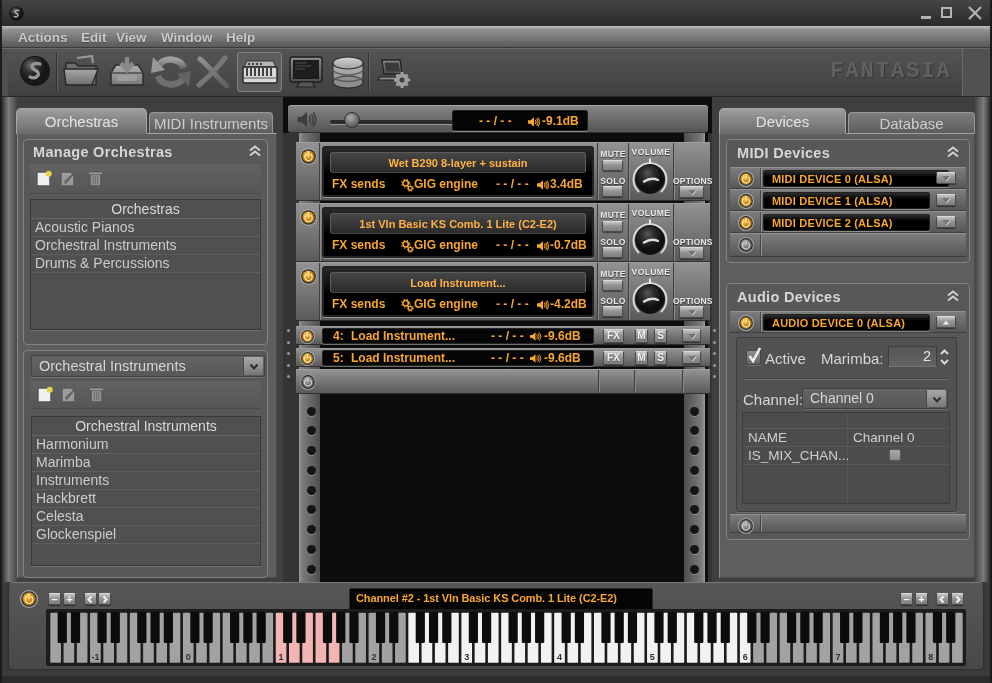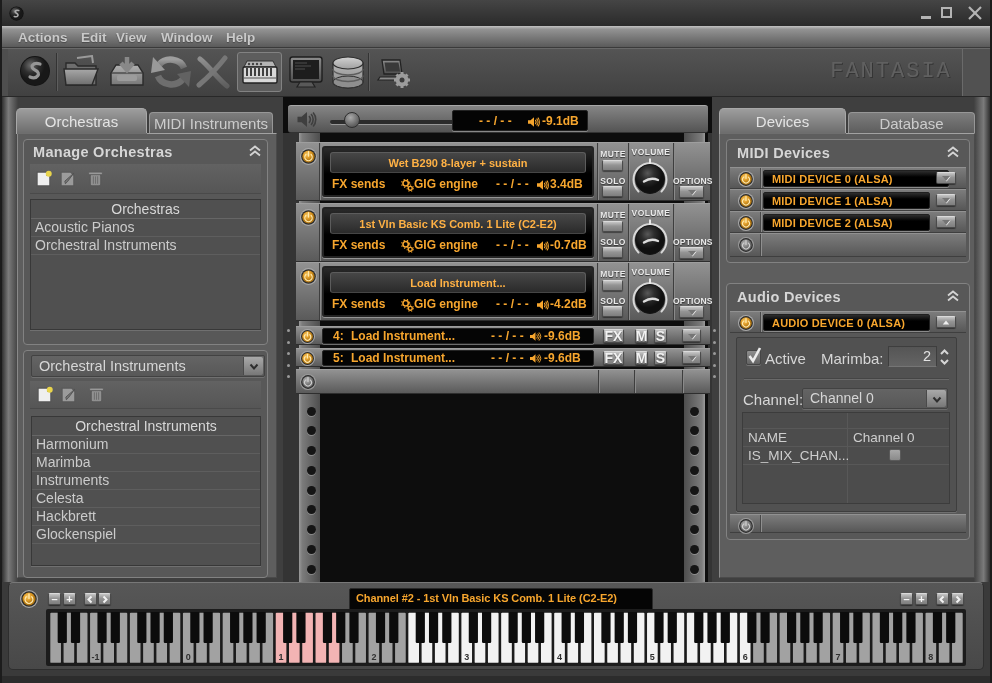--- a/index.html
+++ b/index.html
@@ -1,20 +1,20 @@
 <!DOCTYPE html>
 <html><head><meta charset="utf-8">
 <style>
 *{margin:0;padding:0;box-sizing:border-box}
 html,body{width:992px;height:683px;overflow:hidden;background:#3a3a3a;font-family:"Liberation Sans",sans-serif}
 .abs{position:absolute}
 #win{position:relative;width:992px;height:683px}
 .ot{color:#f7a62e;font-weight:bold;white-space:nowrap}
 .bb{background:linear-gradient(#c6c6c6,#949494 45%,#7e7e7e);border:1px solid #4a4a4a;border-top-color:#dadada;border-radius:2px;box-shadow:0 1px 1px rgba(0,0,0,.45);display:flex;align-items:center;justify-content:center}
-.btxt{font-size:14px;font-weight:bold;color:#f2f2f2;line-height:12px;text-shadow:0 1px 1px #555}
+.btxt{font-size:10px;font-weight:bold;color:#f2f2f2;line-height:12px;text-shadow:0 1px 1px #555}
 .slab{font-size:8.5px;font-weight:bold;color:#eaeaea;letter-spacing:.4px;text-shadow:0 1px 1px #333}
 .strip{background:linear-gradient(#929292,#5a5a5a);border-top:1px solid #9e9e9e;border-bottom:1px solid #2e2e2e}
 .lcdbig{background:linear-gradient(#2a2a2a,#000 55%);border:2px solid #232323;border-radius:3px;box-shadow:0 1px 0 rgba(255,255,255,.35)}
 .lcdsm{background:#050505;border:1px solid #242424;border-radius:2px;box-shadow:0 1px 0 rgba(255,255,255,.3)}
 .namebox{left:6px;top:4px;width:256px;height:21px;border:1px solid #5c5c5c;border-bottom-color:#454545;border-radius:3px;background:linear-gradient(#474747,#333 70%,#2a2a2a);text-align:center}
 .nametext{color:#ffb144;font-weight:bold;font-size:11px;line-height:18px;white-space:nowrap}
 .hole{width:9px;height:9px;border-radius:50%;background:#151515;box-shadow:0 1px 0 rgba(255,255,255,.25)}
 .devrow{background:linear-gradient(#7c7c7c,#575757);border-top:1px solid #919191;border-bottom:1px solid #3f3f3f}
 .devlcd{background:linear-gradient(#2e2e2e,#000 40%);border:1px solid #202020;border-radius:2px;box-shadow:0 1px 0 rgba(255,255,255,.3)}
 .tabA{background:linear-gradient(#9d9d9d,#6b6b6b);border:1px solid #a8a8a8;border-bottom:none;border-radius:5px 5px 0 0;text-align:center;color:#e4e4e4;font-size:15px}
@@ -162,21 +162,21 @@
 <g fill="#9d9d9d">
         <circle cx="28" cy="23" r="6.5"></circle>
       </g>
 <g stroke="#9d9d9d" stroke-width="3">
         <line x1="28" y1="15" x2="28" y2="31"></line>
         <line x1="20" y1="23" x2="36" y2="23"></line>
         <line x1="22.5" y1="17.5" x2="33.5" y2="28.5"></line>
         <line x1="33.5" y1="17.5" x2="22.5" y2="28.5"></line>
       </g>
 <circle cx="28" cy="23" r="2.5" fill="#3c3c3c"></circle>
-</svg><span class="abs" style="left:822px;top:59px;width:138px;text-align:center;font-family:'Liberation Mono',monospace;font-size:22px;font-weight:normal;letter-spacing:2px;color:#606060;text-shadow:1px 1px 0 #353535">FANTASIA</span>
+</svg><span class="abs" style="left:822px;top:59px;width:138px;text-align:center;font-family:'Liberation Mono',monospace;font-size:22px;font-weight:bold;letter-spacing:2px;color:#606060;text-shadow:1px 1px 0 #353535">FANTASIA</span>
 <div class="abs" style="left:2px;top:97px;width:988px;height:485px;background:#3f3f3f"></div>
 <div class="abs" style="left:2px;top:97px;width:16px;height:485px;background:linear-gradient(90deg,#303030,#7b7b7b 40%,#404040)"></div>
 <div class="abs" style="left:974px;top:97px;width:16px;height:485px;background:linear-gradient(90deg,#404040,#7b7b7b 60%,#303030)"></div>
 <div class="abs" style="left:283px;top:97px;width:429px;height:485px;background:#0d0d0d"></div><div class="abs" style="left:283px;top:133px;width:16px;height:449px;background:#343434"></div><div class="abs" style="left:708px;top:133px;width:4px;height:449px;background:#343434"></div><div class="abs" style="left:299px;top:133px;width:21px;height:449px;background:linear-gradient(90deg,#9a9a9a,#7c7c7c 15%,#4e4e4e)"></div><div class="abs" style="left:684px;top:133px;width:21px;height:449px;background:linear-gradient(90deg,#4e4e4e,#7c7c7c 85%,#9a9a9a)"></div><div class="abs hole" style="left:307.0px;top:406.5px"></div><div class="abs hole" style="left:690.0px;top:406.5px"></div><div class="abs hole" style="left:307.0px;top:426.2px"></div><div class="abs hole" style="left:690.0px;top:426.2px"></div><div class="abs hole" style="left:307.0px;top:446.0px"></div><div class="abs hole" style="left:690.0px;top:446.0px"></div><div class="abs hole" style="left:307.0px;top:465.8px"></div><div class="abs hole" style="left:690.0px;top:465.8px"></div><div class="abs hole" style="left:307.0px;top:485.5px"></div><div class="abs hole" style="left:690.0px;top:485.5px"></div><div class="abs hole" style="left:307.0px;top:505.2px"></div><div class="abs hole" style="left:690.0px;top:505.2px"></div><div class="abs hole" style="left:307.0px;top:525.0px"></div><div class="abs hole" style="left:690.0px;top:525.0px"></div><div class="abs hole" style="left:307.0px;top:544.8px"></div><div class="abs hole" style="left:690.0px;top:544.8px"></div><div class="abs hole" style="left:307.0px;top:564.5px"></div><div class="abs hole" style="left:690.0px;top:564.5px"></div>
 <div class="abs" style="left:288px;top:105px;width:420px;height:28px;background:linear-gradient(#858585,#545454);border-top:1px solid #a8a8a8;border-bottom:1px solid #333;border-radius:3px"></div>
 <svg class="abs" style="left:296px;top:110px" width="22" height="19" viewBox="0 0 16 14">
 <polygon points="1,5 4,5 8,1.5 8,12.5 4,9 1,9" fill="#3f3f3f"></polygon>
 <path d="M9.5 4.5 A4 4 0 0 1 9.5 9.5" stroke="#3f3f3f" stroke-width="1.2" fill="none"></path>
 <path d="M11 3 A6 6 0 0 1 11 11" stroke="#3f3f3f" stroke-width="1.2" fill="none"></path>
 <path d="M12.5 1.8 A8 8 0 0 1 12.5 12.2" stroke="#3f3f3f" stroke-width="1.2" fill="none"></path>
@@ -461,20 +461,21 @@
 <rect x="1.5" y="2" width="13" height="2.4" rx="1" fill="#cacaca" stroke="#555" stroke-width="0.8"></rect>
 <g stroke="#7e7e7e" stroke-width="1">
         <line x1="6" y1="6" x2="6" y2="13"></line>
         <line x1="8" y1="6" x2="8" y2="13"></line>
         <line x1="10" y1="6" x2="10" y2="13"></line>
       </g>
 </svg><div class="abs tbl" style="left:30px;top:199px;width:231px;height:131px">
 <div class="thead">Orchestras</div>
 <div class="trow">Acoustic Pianos</div>
 <div class="trow">Orchestral Instruments</div>
+<div class="trow">Drums &amp; Percussions</div>
 </div><div class="abs panel" style="left:23px;top:350px;width:245px;height:228px"></div><div class="abs combo" style="left:31px;top:355px;width:234px;height:22px;line-height:20px"><span style="padding-left:7px">Orchestral Instruments</span>
 <div class="cbtn">
         <svg width="10" height="8" viewBox="0 0 10 8" style="display:block;margin:6px auto 0">
           <path d="M1.5 1.5 L5 5.5 L8.5 1.5" stroke="#2e2e2e" stroke-width="2" fill="none"></path>
         </svg>
       </div>
 </div><div class="abs" style="left:30px;top:381px;width:231px;height:28px;background:linear-gradient(#626262,#565656);border-bottom:1px solid #4a4a4a"></div><svg class="abs" style="left:36px;top:386px" width="18" height="18" viewBox="0 0 17 17">
 <path d="M2 2 L11 2 L14 5 L14 15 L2 15 Z" fill="#efefef" stroke="#555" stroke-width="1"></path>
 <path d="M11 2 L11 5 L14 5" fill="#bbb" stroke="#555" stroke-width="1"></path>
 <circle cx="13" cy="3.5" r="2.8" fill="#e8d44c"></circle>
@@ -487,22 +488,22 @@
 <g stroke="#7e7e7e" stroke-width="1">
         <line x1="6" y1="6" x2="6" y2="13"></line>
         <line x1="8" y1="6" x2="8" y2="13"></line>
         <line x1="10" y1="6" x2="10" y2="13"></line>
       </g>
 </svg><div class="abs tbl" style="left:31px;top:416px;width:230px;height:150px">
 <div class="thead">Orchestral Instruments</div>
 <div class="trow">Harmonium</div>
 <div class="trow">Marimba</div>
 <div class="trow">Instruments</div>
+<div class="trow">Hackbrett</div>
 <div class="trow">Celesta</div>
-<div class="trow">Hackbrett</div>
 <div class="trow">Glockenspiel</div>
 </div>
 <div class="abs tabC" style="left:719px;top:133px;width:256px;height:445px"></div>
 <div class="abs tabA" style="left:719px;top:108px;width:127px;height:26px;line-height:26px">Devices</div>
 <div class="abs tabI" style="left:848px;top:112px;width:127px;height:21px;line-height:21px">Database</div>
 <div class="abs" style="left:720px;top:133px;width:126px;height:1px;background:#6e6e6e"></div><div class="abs panel" style="left:726px;top:139px;width:244px;height:124px"></div><span class="abs ptitle" style="left:737px;top:145px">MIDI Devices</span><svg class="abs" style="left:946px;top:146px" width="14" height="12" viewBox="0 0 14 12">
 <path d="M2 5.5 L7 1.5 L12 5.5" stroke="#d4d4d4" stroke-width="1.8" fill="none"></path>
 <path d="M2 10.5 L7 6.5 L12 10.5" stroke="#d4d4d4" stroke-width="1.8" fill="none"></path>
 </svg><div class="abs devrow" style="left:730px;top:167px;width:236px;height:22px">
       <svg class="abs" style="left:8px;top:3px" width="16" height="16" viewBox="0 0 20 20">

